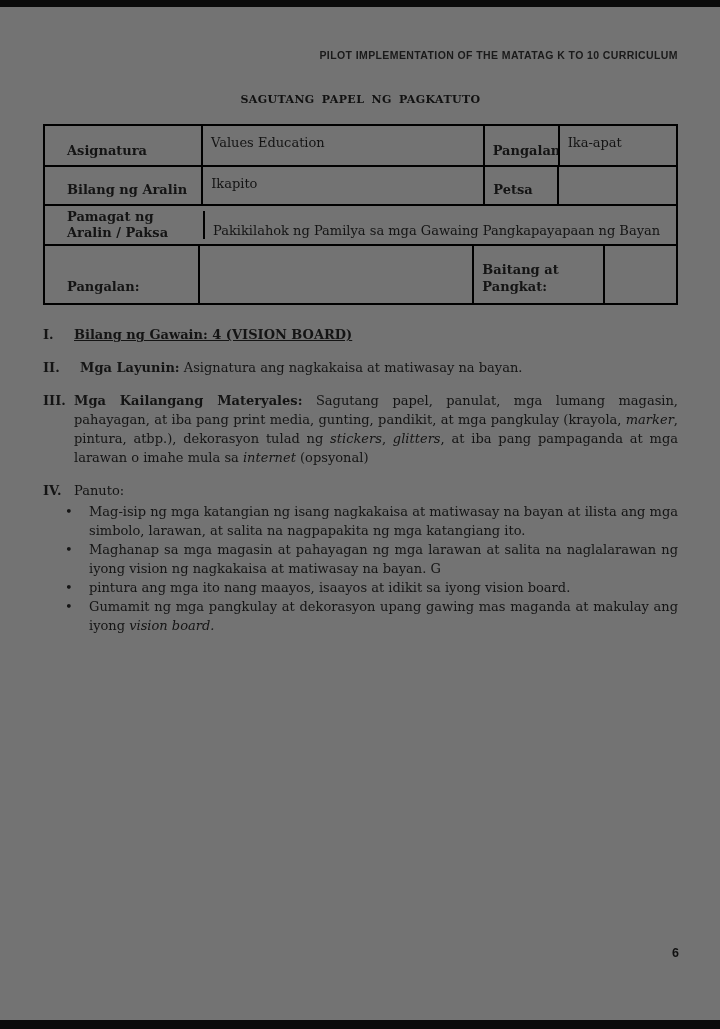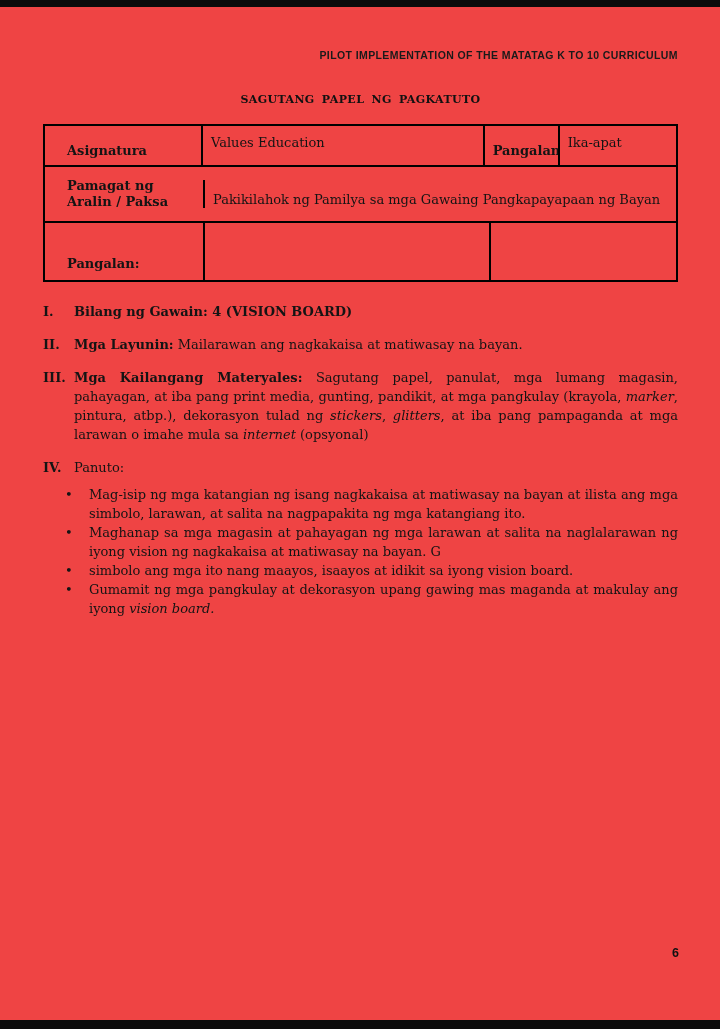--- a/index.html
+++ b/index.html
@@ -1,20 +1,20 @@
 <!DOCTYPE html>
 <html><head>
 <meta charset="utf-8">
 <style>
   * { margin:0; padding:0; box-sizing:border-box; }
   html,body { background:#2a2a2a; }
   .page {
     position:relative;
     width:720px; height:1029px;
-    background:#ef4444;
+    background:#737373;
     color:#141414;
     font-family:"DejaVu Serif", serif;
     overflow:hidden;
   }
   .edge-bar { position:absolute; left:0; width:720px; background:#0b0b0b; }
   .edge-bar.top { top:0; height:7px; }
   .edge-bar.bottom { bottom:0; height:9px; }
 
   .content { position:absolute; left:43px; top:0; width:635px; }
 
@@ -38,34 +38,34 @@
   }
 
   
   .itable { margin-top:18px; border:2px solid #000; width:635px; }
   .trow { display:flex; }
   .trow + .trow { border-top:2px solid #000; }
   .tcell { padding:0 8px; font-size:13px; line-height:16px; }
   .tcell + .tcell { border-left:2px solid #000; }
   .tcell.lab { font-weight:bold; display:flex; align-items:flex-end; padding-bottom:6px; }
   .tcell.val { padding-top:9px; }
-  .r1 { height:39px; } .r2 { height:39px; } .r3 { height:56px;align-items:center; } .r4 { height:59px; }
+  .r1 { height:39px; } .r2 { height:39px; } .r3 { height:40px;align-items:center; } .r4 { height:59px; }
   .c1 { width:158px;padding-left:22px; } .c2 { width:286px; } .c3 { width:75px; } .c4 { width:120px; }
   .r4 .c3b { width:136px; } .r4 .c4b { width:75px; }
   .r3 .lab { align-items:center; padding-bottom:0; }
   .r3 .val { display:flex; align-items:center; padding-top:11px; line-height:17px; }
   .r4 .lab { padding-bottom:8px; }
   .r4 .lab2 { line-height:17px; }
 
   
   .sections { margin-top:20px; font-size:13px; line-height:19px; color:#141414; }
   .section { display:grid; grid-template-columns:31px 1fr; margin-bottom:14px; }
   .section .numeral { font-weight:bold; }
   .section .stext { text-align:justify; }
-  .section.panuto { margin-bottom:8px; }
+  .section.panuto { margin-bottom:2px; }
   .bullets { margin-left:22px; margin-top:2px; }
   .bullet { display:grid; grid-template-columns:24px 1fr; }
   .bullet .dot { font-size:13px; }
   .bullet .btext { text-align:justify; }
 
   .page-number {
     position:absolute;
     top:946px; right:41px;
     font-family:"Liberation Sans", sans-serif;
     font-weight:bold;
@@ -85,41 +85,48 @@
 
     <div class="doc-title">SAGUTANG PAPEL NG PAGKATUTO</div>
 
     <div class="itable">
       <div class="trow r1">
         <div class="tcell lab c1">Asignatura</div>
         <div class="tcell val c2">Values Education</div>
         <div class="tcell lab c3">Pangalan</div>
         <div class="tcell val c4">Ika-apat</div>
       </div>
+      <div class="trow r2">
+        <div class="tcell lab c1">Bilang ng Aralin</div>
+        <div class="tcell val c2">Ikapito</div>
+        <div class="tcell lab c3">Petsa</div>
+        <div class="tcell val c4"></div>
+      </div>
       <div class="trow r3">
         <div class="tcell lab c1">Pamagat ng Aralin / Paksa</div>
         <div class="tcell val" style="width:473px;">Pakikilahok ng Pamilya sa mga Gawaing Pangkapayapaan ng Bayan</div>
       </div>
       <div class="trow r4">
         <div class="tcell lab c1">Pangalan:</div>
         <div class="tcell val c2"></div>
+        <div class="tcell lab lab2 c3b">Baitang at Pangkat:</div>
         <div class="tcell val c4b"></div>
       </div>
     </div>
 
     <div class="sections">
 
       <div class="section">
         <span class="numeral">I.</span>
-        <span class="stext"><span style="font-weight: bold;">Bilang ng Gawain: 4 (VISION BOARD)</span></span>
+        <span class="stext"><span style="font-weight: bold; text-decoration: underline;">Bilang ng Gawain: 4 (VISION BOARD)</span></span>
       </div>
 
       <div class="section">
         <span class="numeral">II.</span>
-        <span class="stext"><span style="font-weight: bold;">Mga Layunin:</span><span> Mailarawan ang nagkakaisa at matiwasay na bayan.</span></span>
+        <span class="stext"><span style="font-weight: bold; margin-left: 6px;">Mga Layunin:</span><span> Asignatura ang nagkakaisa at matiwasay na bayan.</span></span>
       </div>
 
       <div class="section">
         <span class="numeral">III.</span>
         <span class="stext"><span style="font-weight: bold;">Mga Kailangang Materyales:</span><span> Sagutang papel, panulat, mga lumang magasin, pahayagan, at iba pang print media, gunting, pandikit, at mga pangkulay (krayola, </span><span style="font-style: italic;">marker</span><span>, pintura, atbp.), dekorasyon tulad ng </span><span style="font-style: italic;">stickers</span><span>, </span><span style="font-style: italic;">glitters</span><span>, at iba pang pampaganda at mga larawan o imahe mula sa </span><span style="font-style: italic;">internet</span><span> (opsyonal)</span></span>
       </div>
 
       <div class="section panuto">
         <span class="numeral">IV.</span>
         <span class="stext"><span style="font-weight: normal;">Panuto:</span></span>
@@ -129,21 +136,21 @@
         <div class="bullet">
           <span class="dot">•</span>
           <span class="btext"><span>Mag-isip ng mga katangian ng isang nagkakaisa at matiwasay na bayan at ilista ang mga simbolo, larawan, at salita na nagpapakita ng mga katangiang ito.</span></span>
         </div>
         <div class="bullet">
           <span class="dot">•</span>
           <span class="btext"><span>Maghanap sa mga magasin at pahayagan ng mga larawan at salita na naglalarawan ng iyong vision ng nagkakaisa at matiwasay na bayan. G</span></span>
         </div>
         <div class="bullet">
           <span class="dot">•</span>
-          <span class="btext"><span>simbolo ang mga ito nang maayos, isaayos at idikit sa iyong vision board.</span></span>
+          <span class="btext"><span>pintura ang mga ito nang maayos, isaayos at idikit sa iyong vision board.</span></span>
         </div>
         <div class="bullet">
           <span class="dot">•</span>
           <span class="btext"><span>Gumamit ng mga pangkulay at dekorasyon upang gawing mas maganda at makulay ang iyong </span><span style="font-style: italic;">vision board.</span></span>
         </div>
       </div>
 
     </div>
   </div>
 

